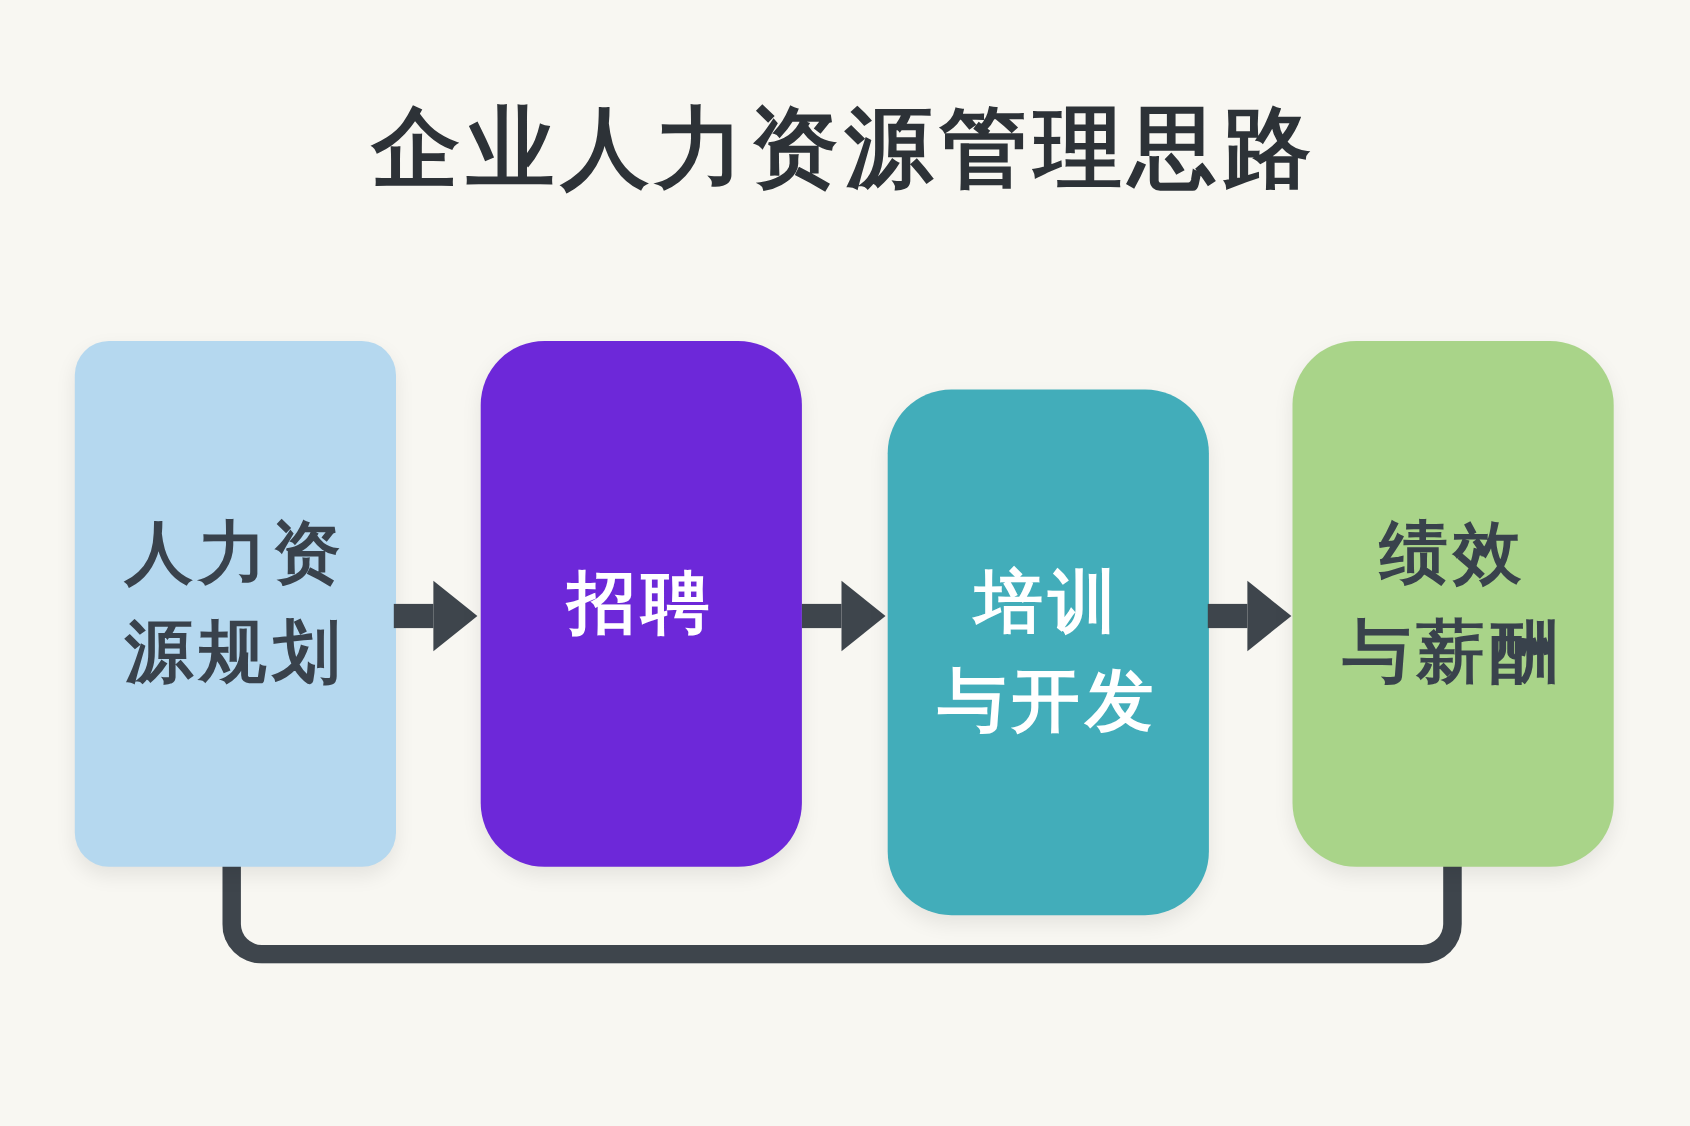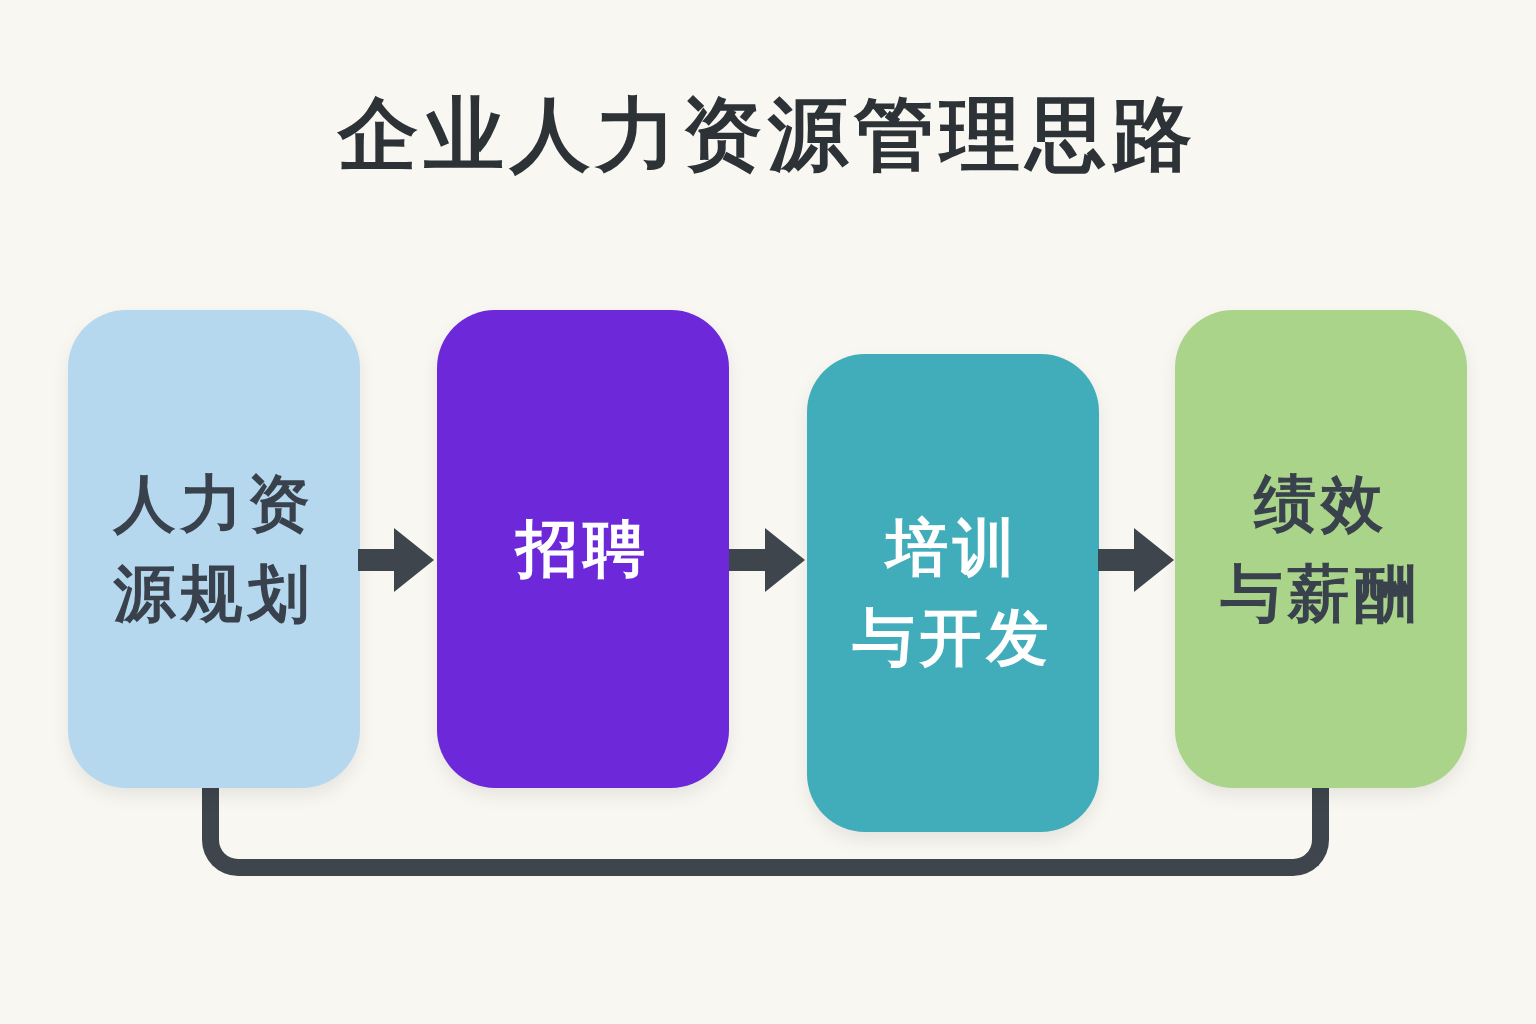--- a/index.html
+++ b/index.html
@@ -96,21 +96,21 @@
     z-index: 0;
   }
 </style>
 </head>
 <body>
 
 <div class="canvas">
 
   <div class="title">企业人力资源管理思路</div>
 
-  <div class="box box-1" style="background: rgb(181, 216, 239); color: rgb(57, 66, 76);">
+  <div class="box box-1" style="background: rgb(181, 216, 239); color: rgb(57, 66, 76); border-radius: 31px;">
     <div>人力资</div>
     <div>源规划</div>
   </div>
 
   <div class="arrow arrow-1">
     <div class="shaft"></div>
     <div class="head"></div>
   </div>
 
   <div class="box box-2" style="background: #6d28d9; color: rgb(255, 255, 255); text-align: right;">

